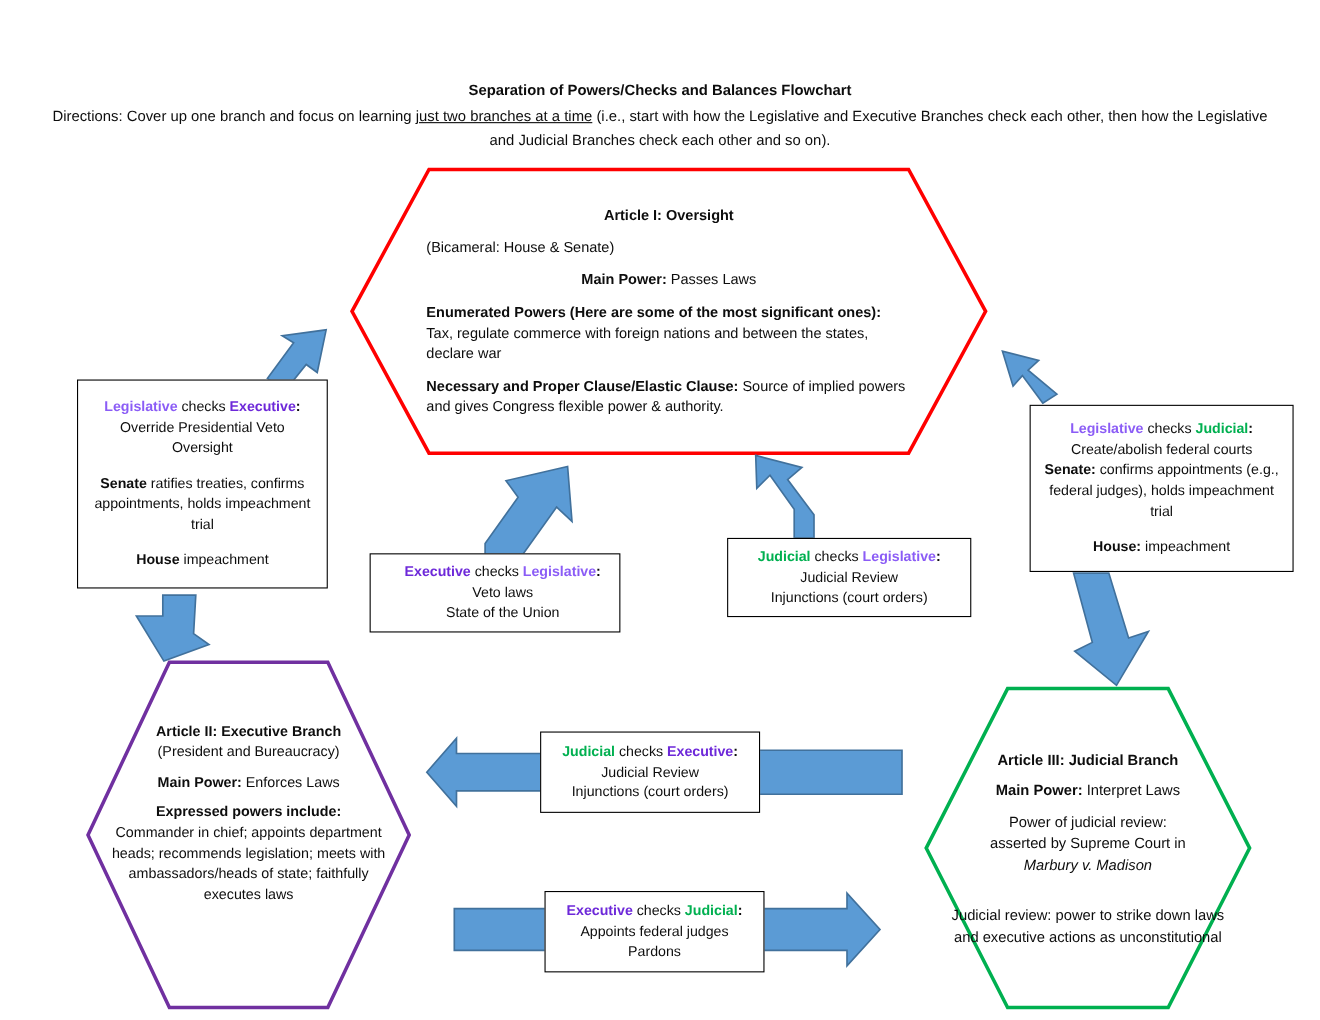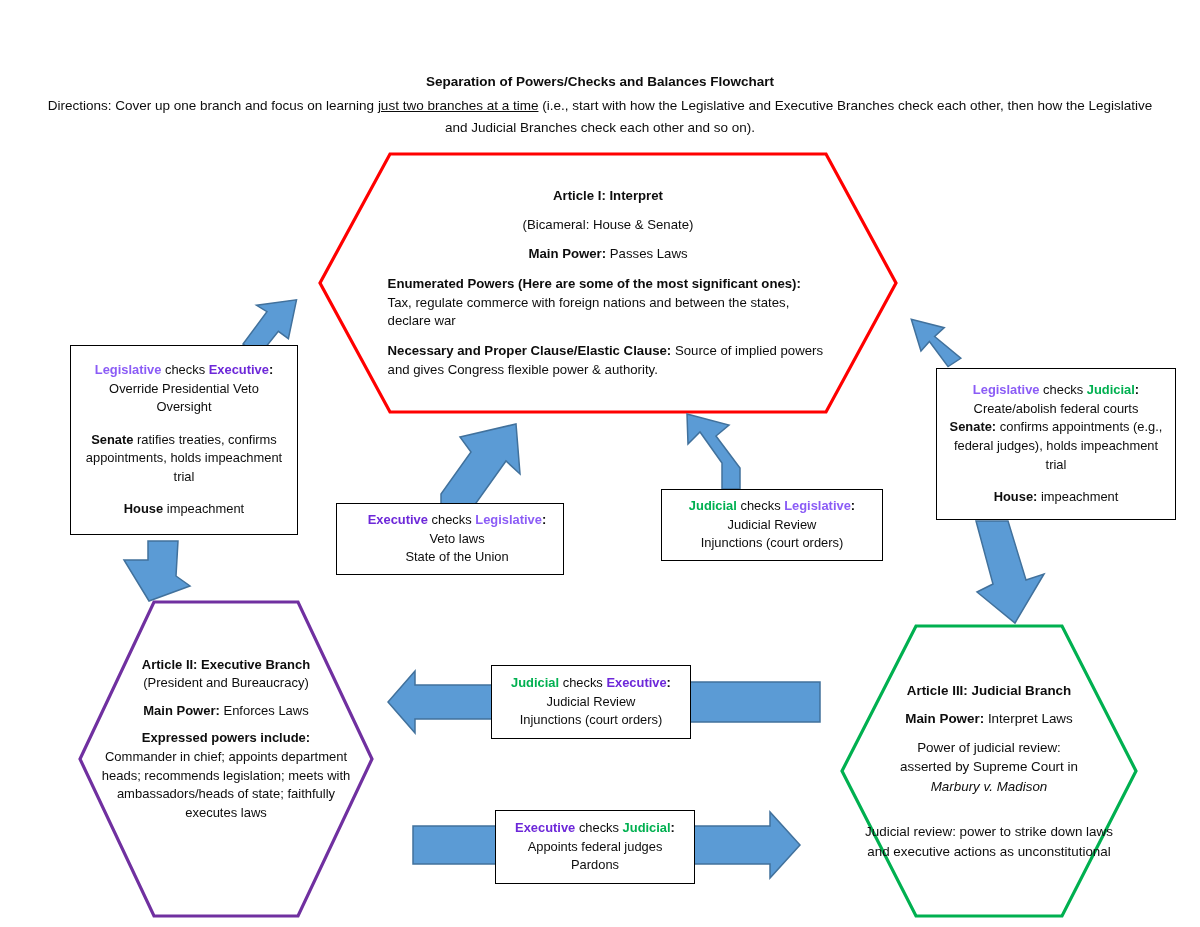--- a/index.html
+++ b/index.html
@@ -56,21 +56,21 @@
   #hex-congress { left: 318px; top: 152px; width: 580px; height: 262px; }
   #hex-congress .hex-inner { padding: 0 12%; text-align: left; }
   #hex-exec { left: 78px; top: 600px; width: 296px; height: 278px; }
   #hex-jud  { left: 840px; top: 624px; width: 298px; height: 294px; }
 
   .hex p, .box p { margin: 0; }
 
   #hex-congress .line { font-size: 13.2px; line-height: 1.5; }
   #hex-congress .blk  { font-size: 13.2px; line-height: 1.42; margin-top: 11px; }
   #hex-congress .t1 { text-align: center; font-weight: bold; margin-bottom: 9px; }
-  #hex-congress .t2 { text-align: center; margin-bottom: 9px; }
+  #hex-congress .t2 { text-align: left; margin-bottom: 9px; }
   #hex-congress .t3 { text-align: center; margin-bottom: 4px; }
 
   #hex-exec .line { font-size: 13px; line-height: 1.43; text-align: center; }
   #hex-exec .gap { margin-top: 9px; }
   #hex-jud .line  { font-size: 13.4px; line-height: 1.46; text-align: center; }
   #hex-jud .gap { margin-top: 9px; }
   #hex-jud .bigap { margin-top: 26px; }
 
   
   .box {
@@ -140,21 +140,21 @@
       <polygon points="413,826 694,826 694,817 694,826 770,826 770,812 800,845 770,878 770,864 694,864 694,873 694,864 413,864"></polygon>
     </g>
   </svg>
 
   <div class="hex" id="hex-congress">
     <svg width="580" height="262" viewBox="0 0 580 262">
       <polygon points="72,2 508,2 578,131 508,260 72,260 2,131" fill="#ffffff" stroke="#ff0000" stroke-width="3.2"></polygon>
     </svg>
     <div class="hex-body">
       <div class="hex-inner">
-        <p class="line t1">Article I: Interpret</p>
+        <p class="line t1">Article I: Oversight</p>
         <p class="line t2">(Bicameral: House &amp; Senate)</p>
         <p class="line t3"><span class="b">Main Power:</span>
           <span>Passes Laws</span></p>
         <p class="blk"><span class="b">Enumerated Powers (Here are some of the most significant ones):</span><br><span>Tax, regulate commerce with foreign nations and between the states, declare war</span></p>
         <p class="blk"><span class="b">Necessary and Proper Clause/Elastic Clause:</span>
           <span>Source of implied powers and gives Congress flexible power &amp; authority.</span></p>
       </div>
     </div>
   </div>
 

